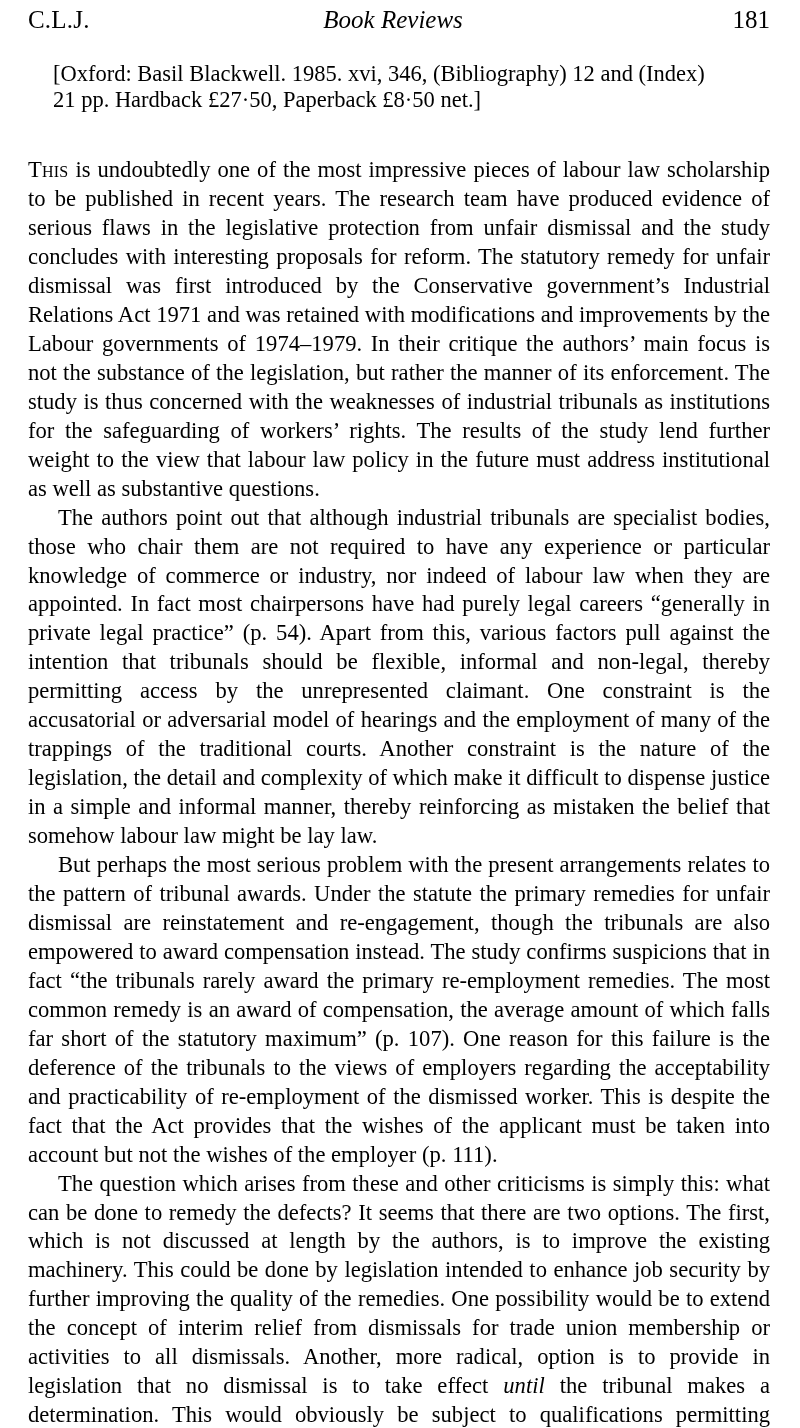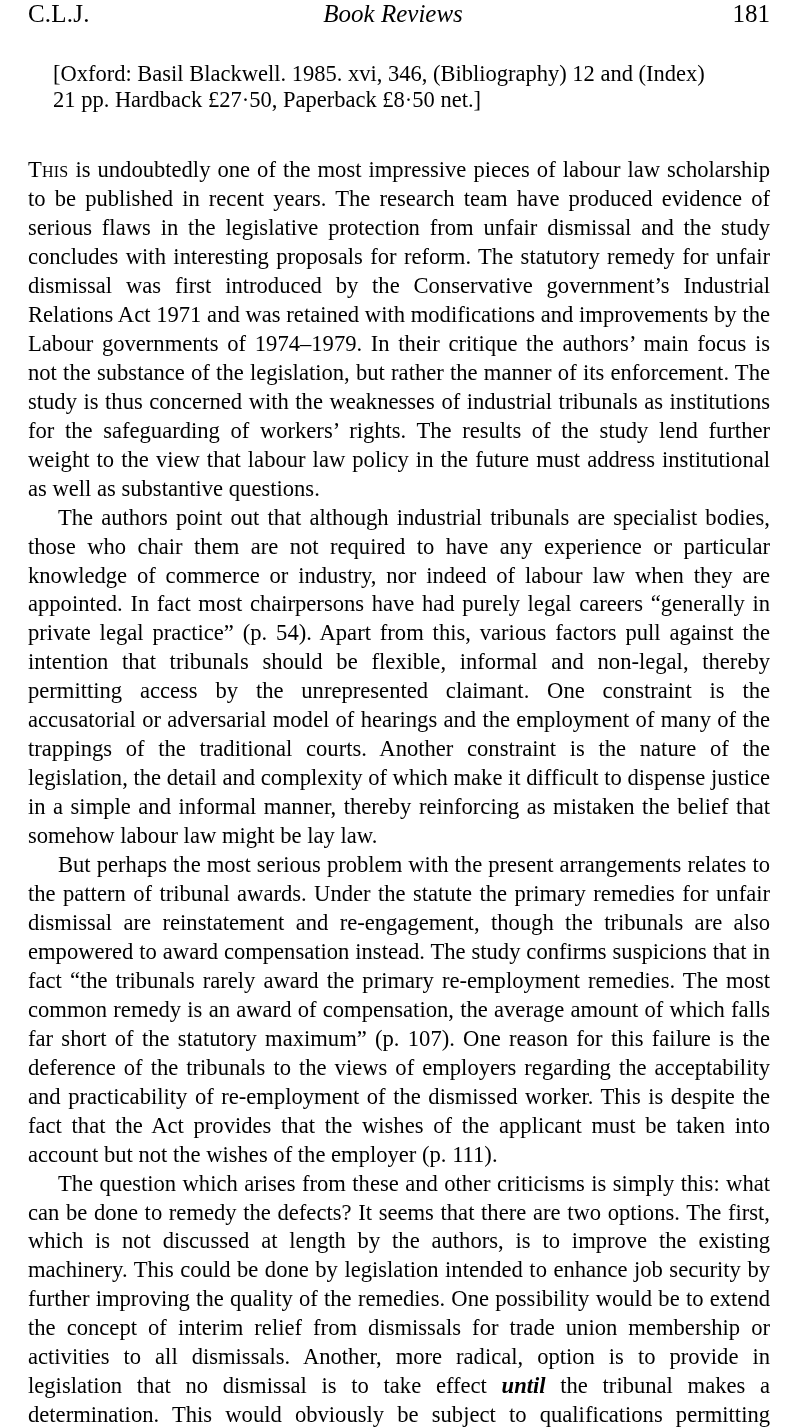--- a/index.html
+++ b/index.html
@@ -24,20 +24,21 @@
     padding: 0 30px 0 28px;
     overflow: hidden;
   }
 
   
   .running-head {
     display: flex;
     align-items: baseline;
     justify-content: space-between;
     height: 44px;
+    padding-top: 6px;
     box-sizing: border-box;
   }
   .rh-left {
     font-size: 25px;
     letter-spacing: 0.2px;
     white-space: nowrap;
   }
   .rh-center {
     font-style: italic;
     font-size: 25px;
@@ -94,21 +95,20 @@
   .body-copy p.first {
     text-indent: 0;
     margin-top: 44px;
   }
   .opening-caps {
     font-variant: small-caps;
     letter-spacing: 0.2px;
   }
   .emph {
     font-style: italic;
-    font-weight: bold;
   }
   
   .body-copy p:last-child {
     margin-bottom: 0;
   }
 </style>
 </head>
 <body>
 
 <div class="page">

